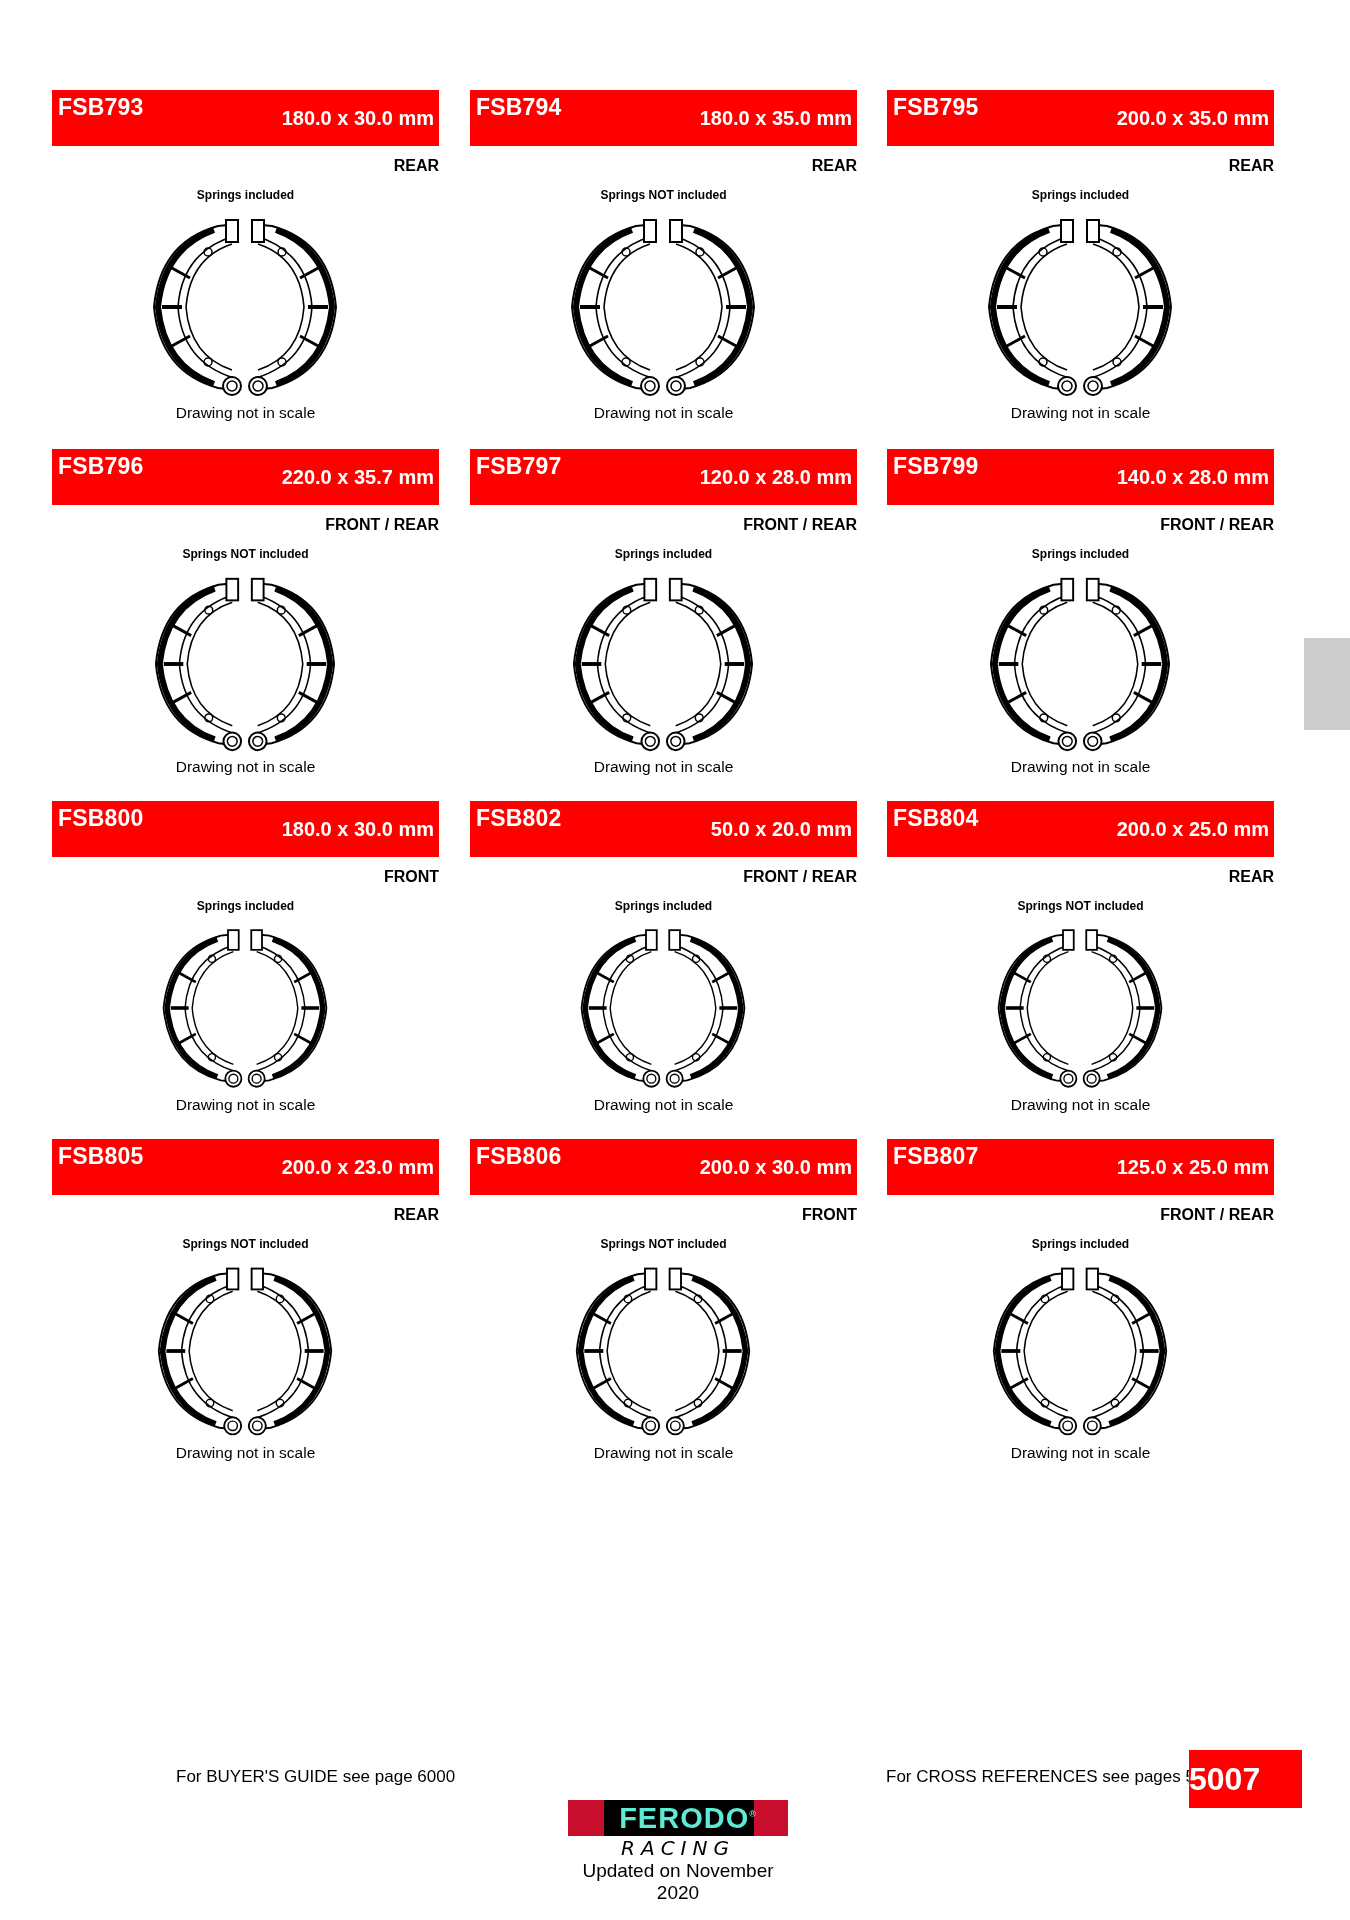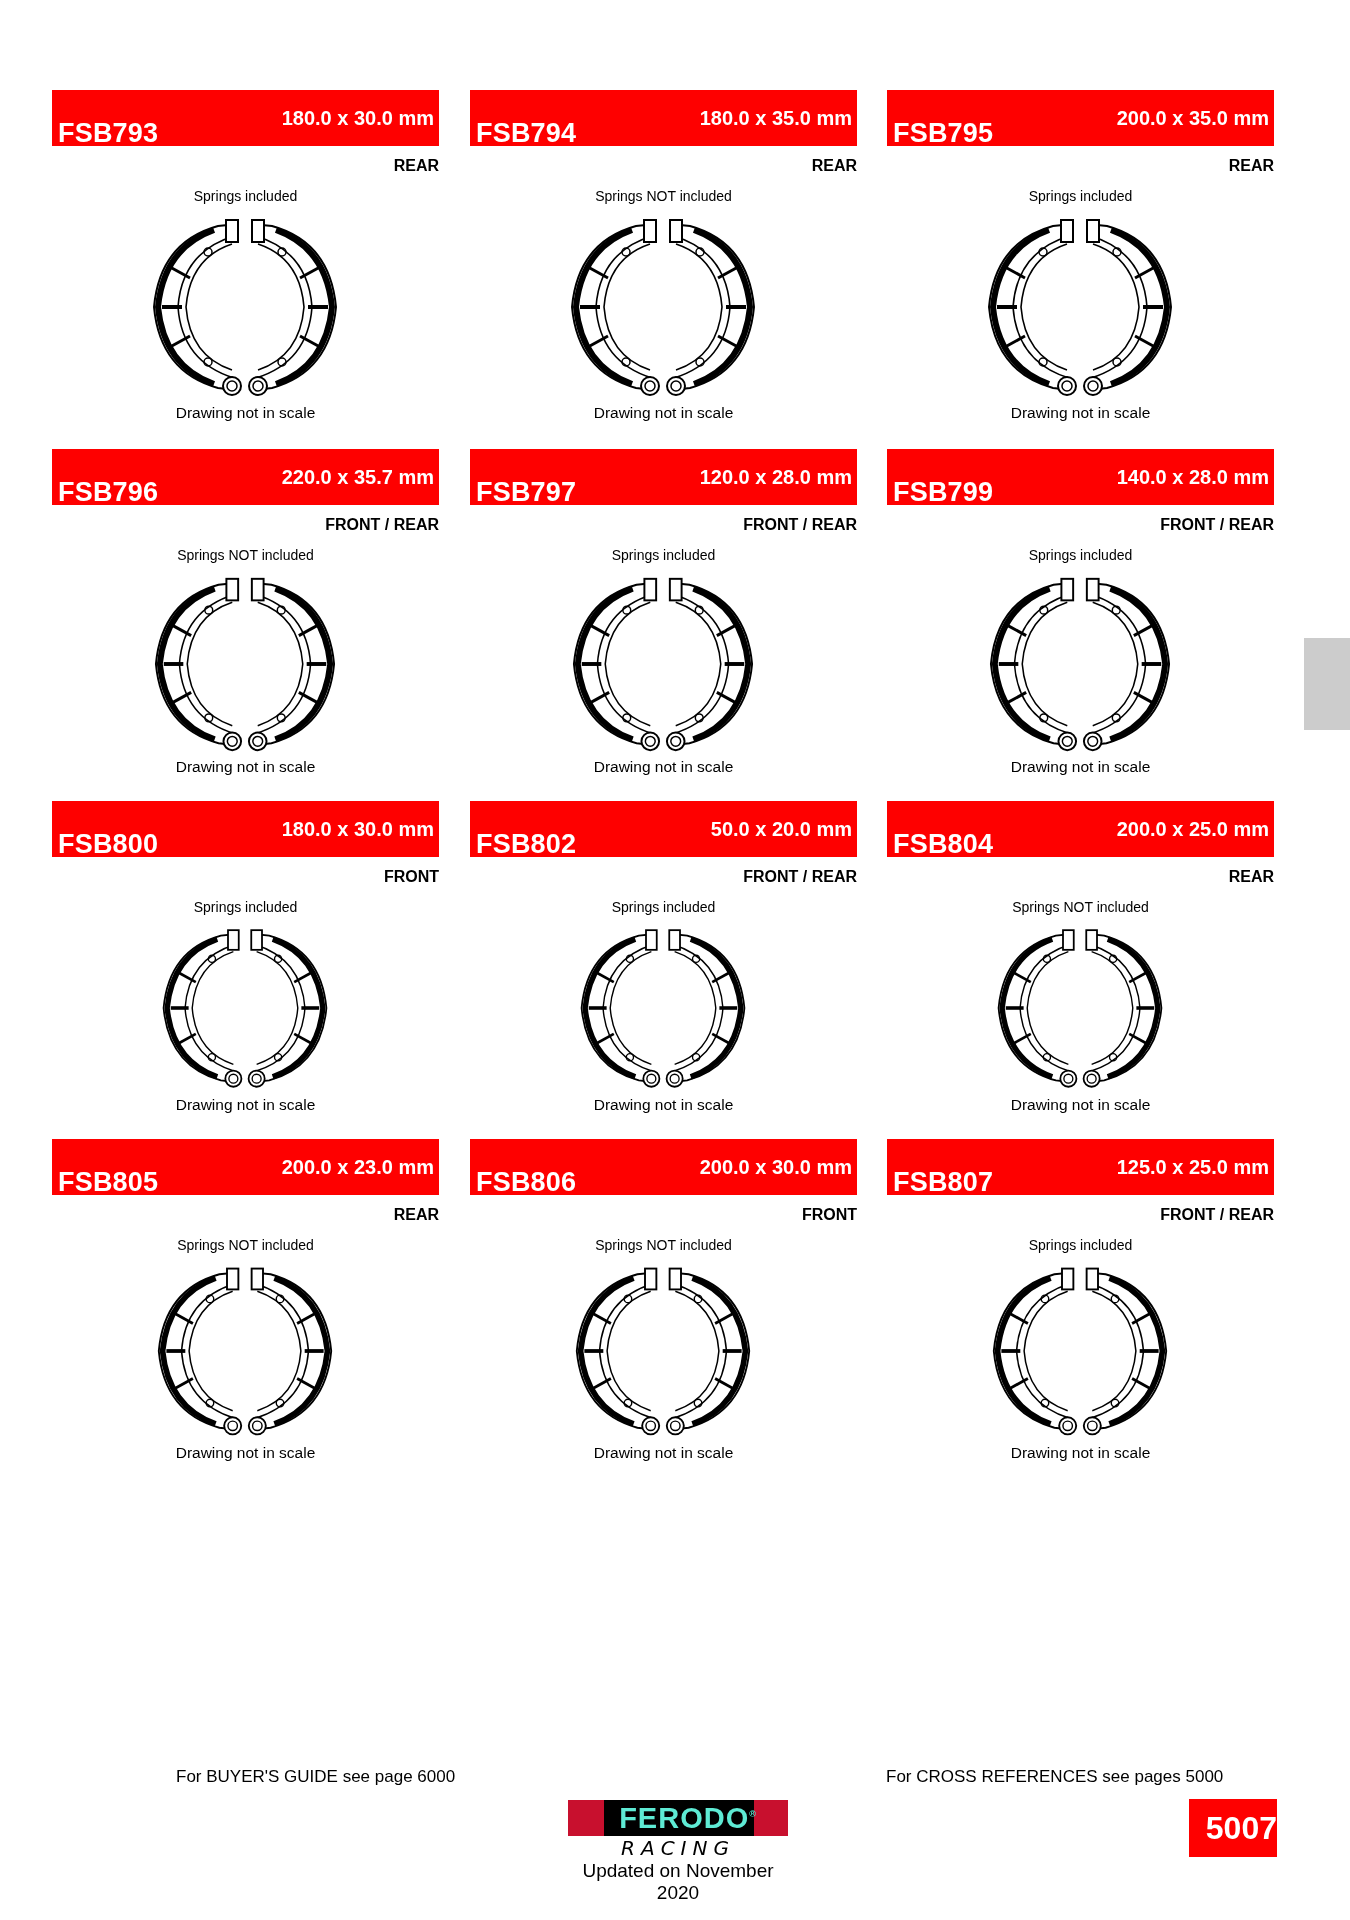--- a/index.html
+++ b/index.html
@@ -1,32 +1,32 @@
 <!DOCTYPE html>
 <html><head>
 <meta charset="utf-8">
 <style>
   html,body{margin:0;padding:0;background:#fff;}
   body{width:1350px;height:1920px;position:relative;overflow:hidden;font-family:"Liberation Sans",sans-serif;color:#000;}
   .card{position:absolute;width:387px;}
   .bar{position:absolute;left:0;top:0;width:387px;height:56px;background:#fe0000;color:#fff;}
-  .code{position:absolute;left:6px;top:28px;font-size:27px;font-weight:bold;letter-spacing:0.2px;}
+  .code{position:absolute;left:6px;top:4px;font-size:23px;font-weight:bold;letter-spacing:0.2px;}
   .dim{position:absolute;right:5px;top:17px;font-size:20px;font-weight:bold;}
   .pos{position:absolute;left:0;width:387px;text-align:right;font-size:16px;font-weight:bold;}
-  .spr{position:absolute;left:0;width:387px;text-align:center;font-size:14px;font-weight:normal;}
+  .spr{position:absolute;left:0;width:387px;text-align:center;font-size:12px;font-weight:bold;}
   .draw{position:absolute;left:88px;width:210px;}
   .draw svg{display:block;}
   .cap{position:absolute;left:0;width:387px;text-align:center;font-size:15.5px;}
   .foot{position:absolute;font-size:17px;}
   .logo{position:absolute;left:568px;top:1800px;width:220px;height:36px;background:#c8102e;}
   .logo .blk{position:absolute;left:36px;top:0;width:150px;height:36px;background:#000;}
   .logo .txt{position:absolute;left:0;top:2px;width:240px;text-align:center;color:#5eead4;font-weight:bold;font-size:29px;letter-spacing:1px;}
   .racing{position:absolute;left:568px;top:1836px;width:220px;text-align:center;font-family:"DejaVu Sans",sans-serif;font-size:20px;letter-spacing:6px;font-style:italic;font-weight:200;}
   .updated{position:absolute;left:568px;top:1860px;width:220px;text-align:center;font-size:19px;}
-  .pagebadge{position:absolute;left:1189px;top:1799px;width:88px;height:58px;background:#fe0000;color:#fff;font-weight:bold;font-size:32px;text-align:right;line-height:58px;}
+  .pagebadge{position:absolute;left:1189px;top:1750px;width:113px;height:58px;background:#fe0000;color:#fff;font-weight:bold;font-size:32px;text-align:left;line-height:58px;}
   .sidetab{position:absolute;left:1304px;top:638px;width:46px;height:92px;background:#cccccc;}
 </style>
 </head>
 <body>
 
 <svg width="0" height="0" style="position:absolute">
   <defs>
     <g id="shoe">
 
       <path d="M98 12 L78 14 Q20 30 14 95 Q20 160 78 176 L96 178" fill="none" stroke="#000" stroke-width="2"></path>

